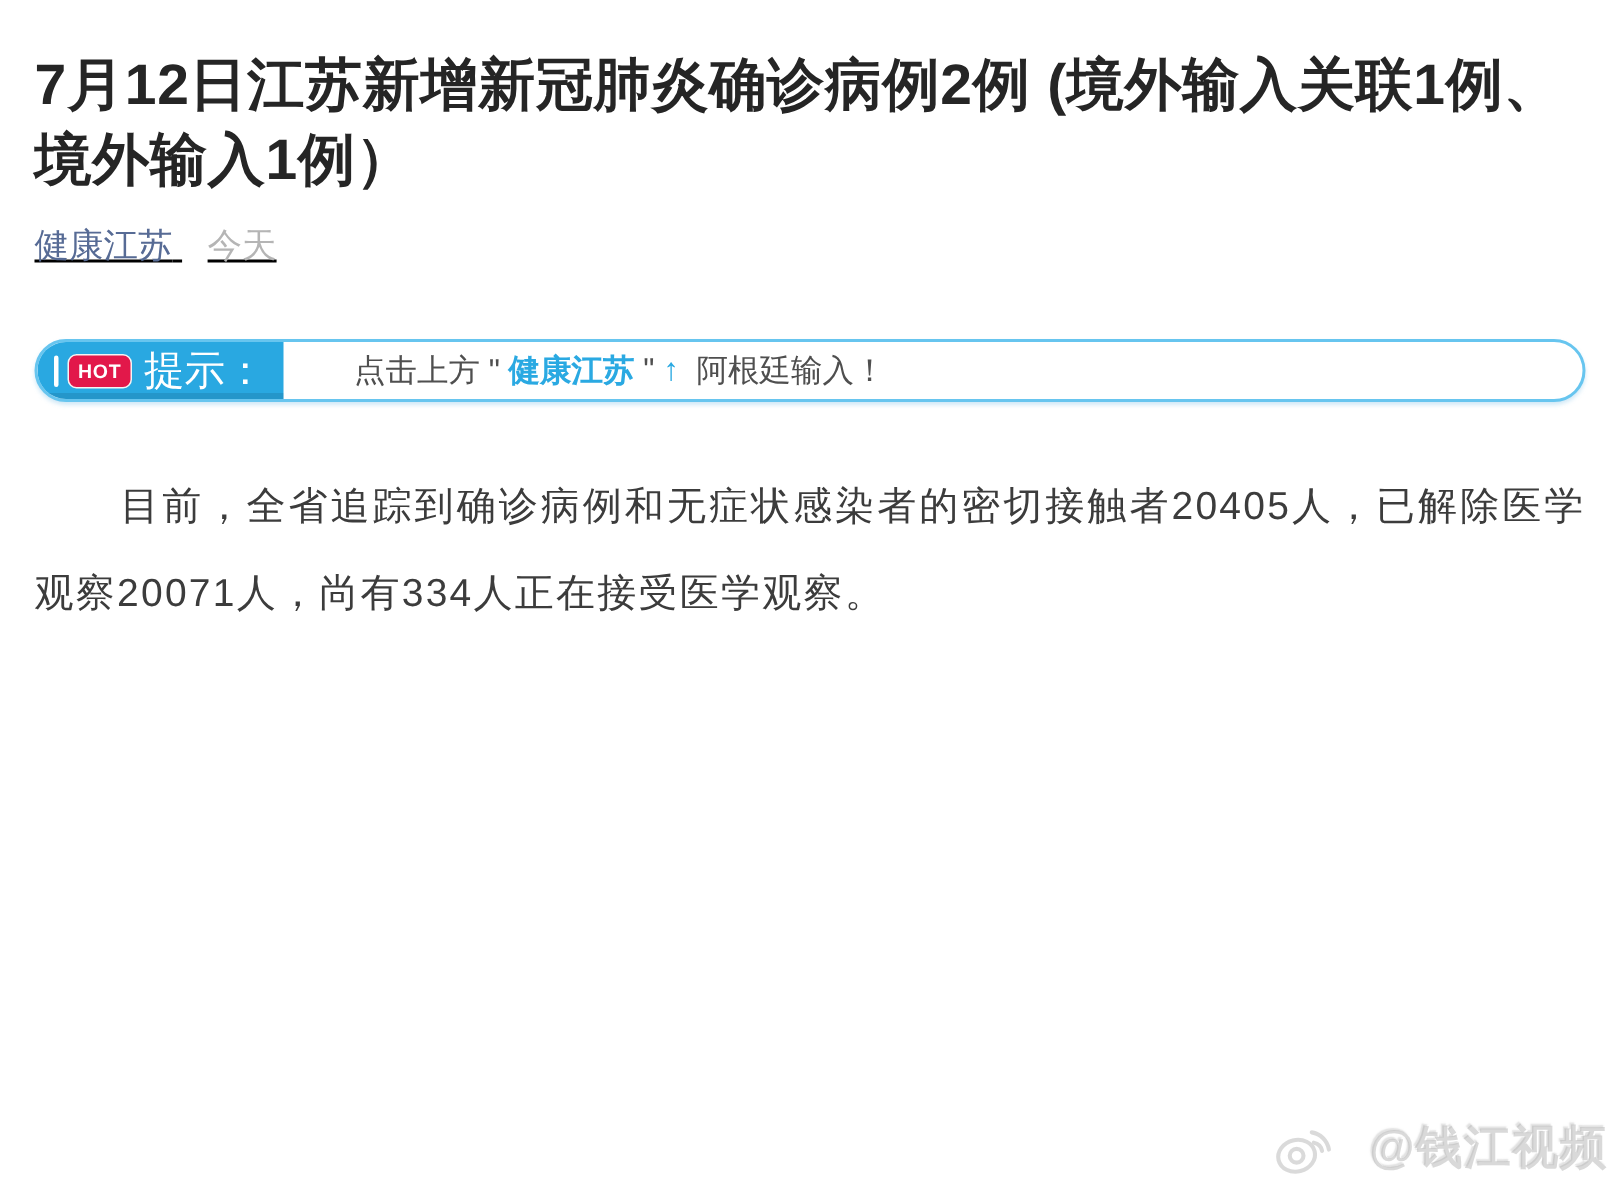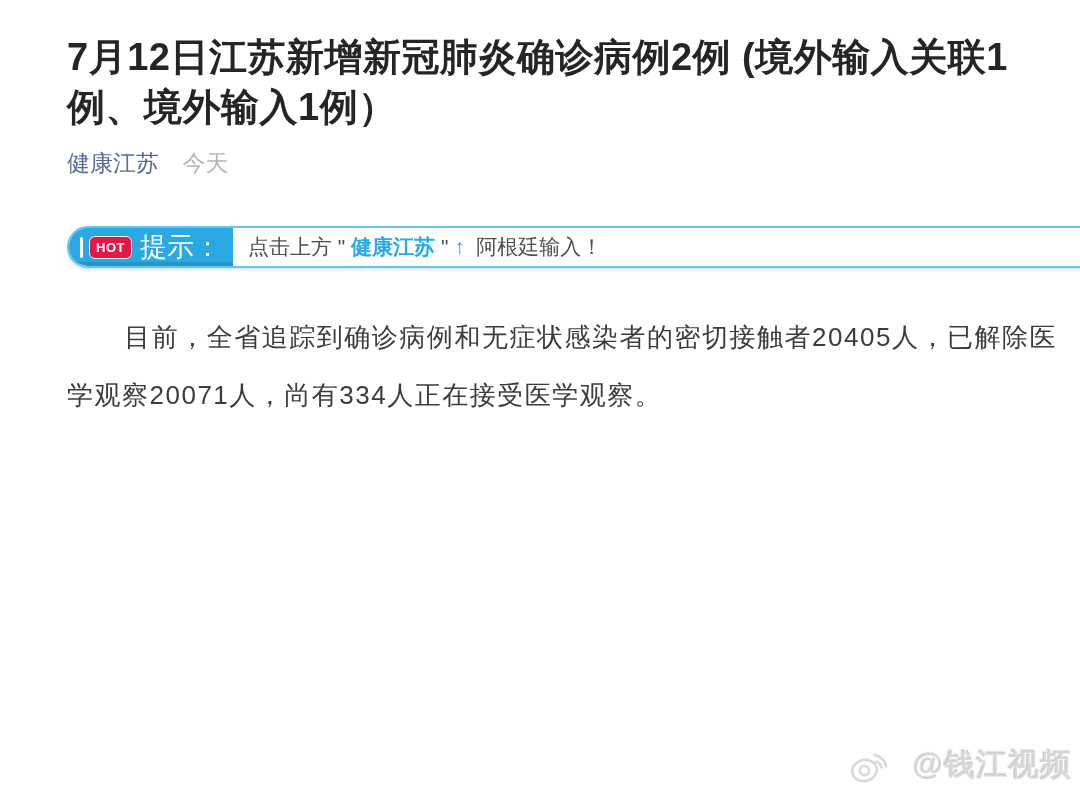--- a/index.html
+++ b/index.html
@@ -4,37 +4,37 @@
 <style>
   * { margin: 0; padding: 0; box-sizing: border-box; }
   html, body { background: #ffffff; }
   .page {
     position: relative;
     width: 1080px;
     height: 793px;
     background: #ffffff;
     overflow: hidden;
     font-family: "Liberation Sans", "DejaVu Sans", sans-serif;
-    padding-left: 44px;
   }
   .content {
     padding: 0 23px;
   }
   .title {
     margin-top: 32px;
     font-size: 38px;
     line-height: 50px;
     font-weight: bold;
     color: #252525;
     letter-spacing: 0.5px;
   }
   .byline {
     margin-top: 16px;
     font-size: 23px;
     line-height: 30px;
+    text-decoration: underline;
   }
   .source-link {
     color: #576b95;
     text-decoration: none;
     cursor: pointer;
   }
   .pub-date {
     color: #b5b5b5;
     margin-left: 17px;
   }
@@ -42,20 +42,21 @@
     margin-top: 48px;
     height: 42px;
     width: 1034px;
     border: 2px solid #67c5ef;
     border-radius: 22px;
     background: #ffffff;
     display: flex;
     align-items: stretch;
     overflow: hidden;
     box-shadow: 0 2px 3px rgba(120, 190, 230, 0.35);
+    gap: 32px;
   }
   .banner-left {
     background: #29a8e1;
     box-shadow: inset 0 -4px 0 rgba(0,0,0,0.10);
     display: flex;
     align-items: center;
     padding: 0 12px 0 11px;
     flex: 0 0 auto;
   }
   .vbar {

